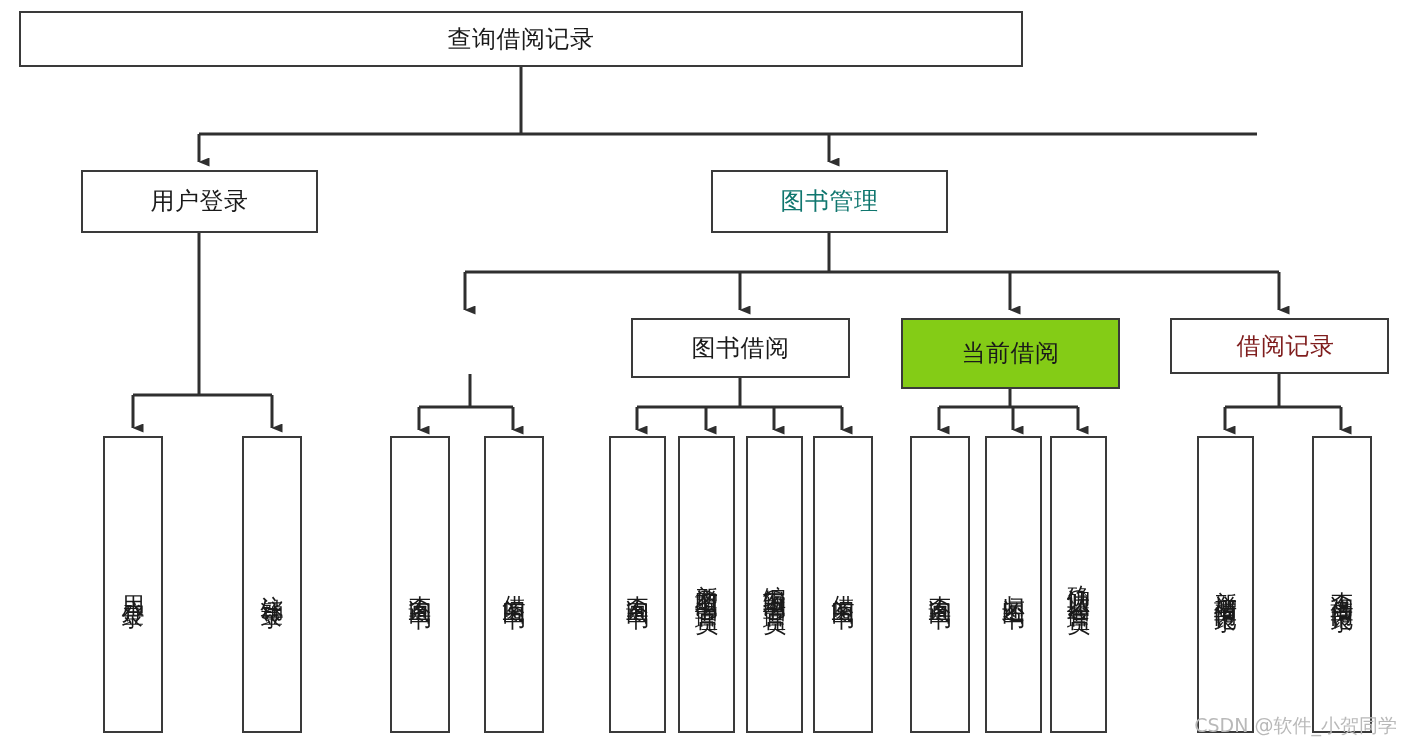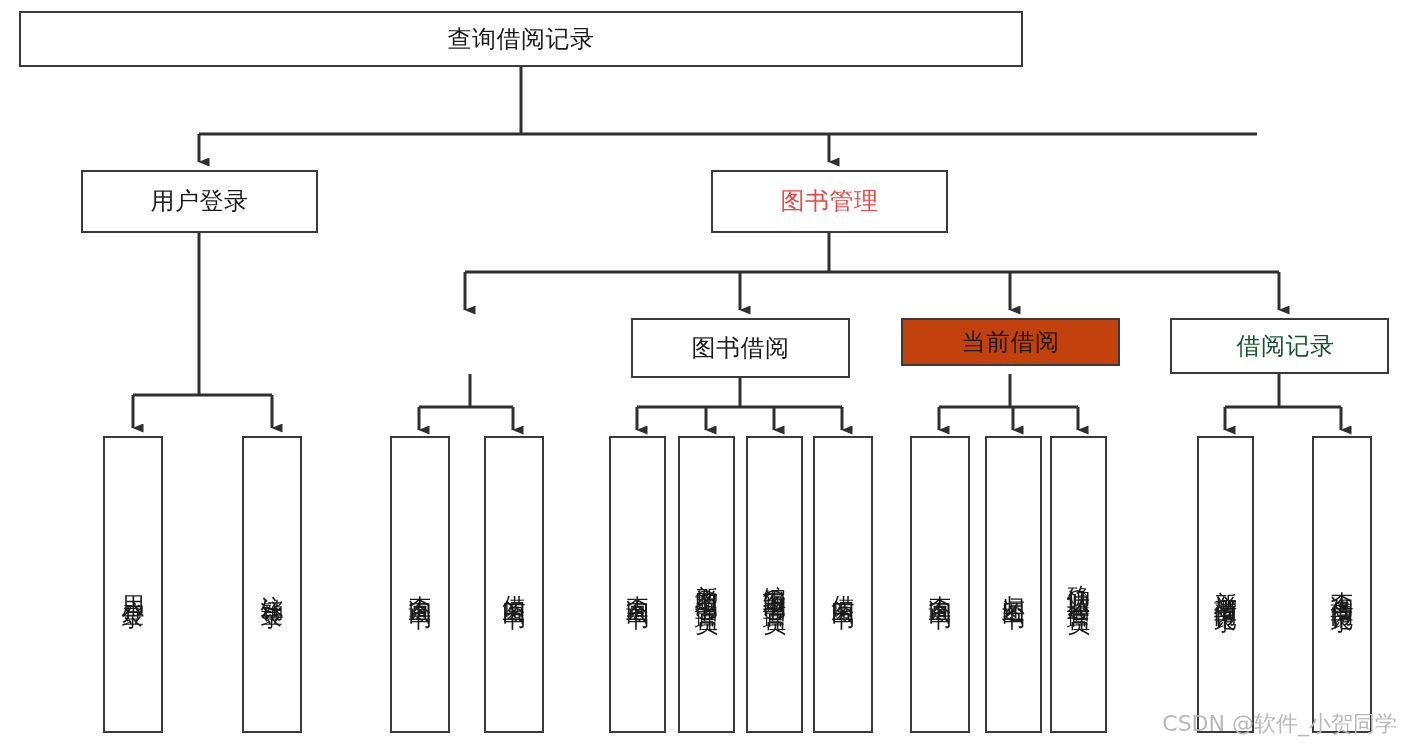--- a/index.html
+++ b/index.html
@@ -49,21 +49,21 @@
   .node-vertical .node-label {
     font-size: 23px;
     writing-mode: vertical-rl;
     text-orientation: upright;
     letter-spacing: 4px;
     line-height: 1;
   }
   .watermark {
     position: absolute;
     color: #b9b9b9;
-    font-size: 22px;
+    font-size: 19px;
     white-space: nowrap;
     font-family: "DejaVu Sans", "Liberation Sans", sans-serif;
   }
 </style>
 </head>
 <body style="background: rgb(255, 255, 255);">
 
 <div id="diagram-root">
 
   <svg class="diagram-svg" viewBox="0 0 1405 747">
@@ -129,31 +129,31 @@
   </svg>
 
   <div class="node-box node-horizontal" id="node-root" style="left: 19px; top: 11px; width: 1004px; height: 56px; border-color: rgb(58, 58, 58); background: rgb(255, 255, 255);">
     <span class="node-label" style="color: rgb(26, 26, 26);">查询借阅记录</span>
   </div>
 
   <div class="node-box node-horizontal" id="node-l2-0" style="left: 81px; top: 170px; width: 237px; height: 63px; border-color: rgb(58, 58, 58); background: rgb(255, 255, 255);">
     <span class="node-label" style="color: rgb(26, 26, 26);">用户登录</span>
   </div>
   <div class="node-box node-horizontal" id="node-l2-1" style="left: 711px; top: 170px; width: 237px; height: 63px; border-color: rgb(58, 58, 58); background: rgb(255, 255, 255);">
-    <span class="node-label" style="color: #ef4444;">图书管理</span>
+    <span class="node-label" style="color: #0f766e;">图书管理</span>
   </div>
 
   <div class="node-box node-horizontal" id="node-l3-1" style="left: 631px; top: 318px; width: 219px; height: 60px; border-color: rgb(58, 58, 58); background: rgb(255, 255, 255);">
     <span class="node-label" style="color: rgb(26, 26, 26);">图书借阅</span>
   </div>
-  <div class="node-box node-horizontal" id="node-l3-2" style="left: 901px; top: 318px; width: 219px; height: 48px; border-color: rgb(58, 58, 58); background: #c2410c;">
+  <div class="node-box node-horizontal" id="node-l3-2" style="left: 901px; top: 318px; width: 219px; height: 71px; border-color: rgb(58, 58, 58); background: #84cc16;">
     <span class="node-label" style="color: rgb(26, 26, 26);">当前借阅</span>
   </div>
   <div class="node-box node-horizontal" id="node-l3-3" style="left: 1170px; top: 318px; width: 219px; height: 56px; border-color: rgb(58, 58, 58); background: rgb(255, 255, 255);">
-    <span class="node-label" style="color: #14532d; margin-left: 12px;">借阅记录</span>
+    <span class="node-label" style="color: #7f1d1d; margin-left: 12px;">借阅记录</span>
   </div>
 
   <div class="node-box node-vertical" id="node-leaf-0" style="left: 103px; top: 436px; width: 60px; height: 297px; border-color: rgb(58, 58, 58); background: rgb(255, 255, 255);">
     <span class="node-label" style="color: rgb(26, 26, 26);">用户登录</span>
   </div>
   <div class="node-box node-vertical" id="node-leaf-1" style="left: 242px; top: 436px; width: 60px; height: 297px; border-color: rgb(58, 58, 58); background: rgb(255, 255, 255);">
     <span class="node-label" style="color: rgb(26, 26, 26);">注销登录</span>
   </div>
   <div class="node-box node-vertical" id="node-leaf-2" style="left: 390px; top: 436px; width: 60px; height: 297px; border-color: rgb(58, 58, 58); background: rgb(255, 255, 255);">
     <span class="node-label" style="color: rgb(26, 26, 26);">查询图书</span>

